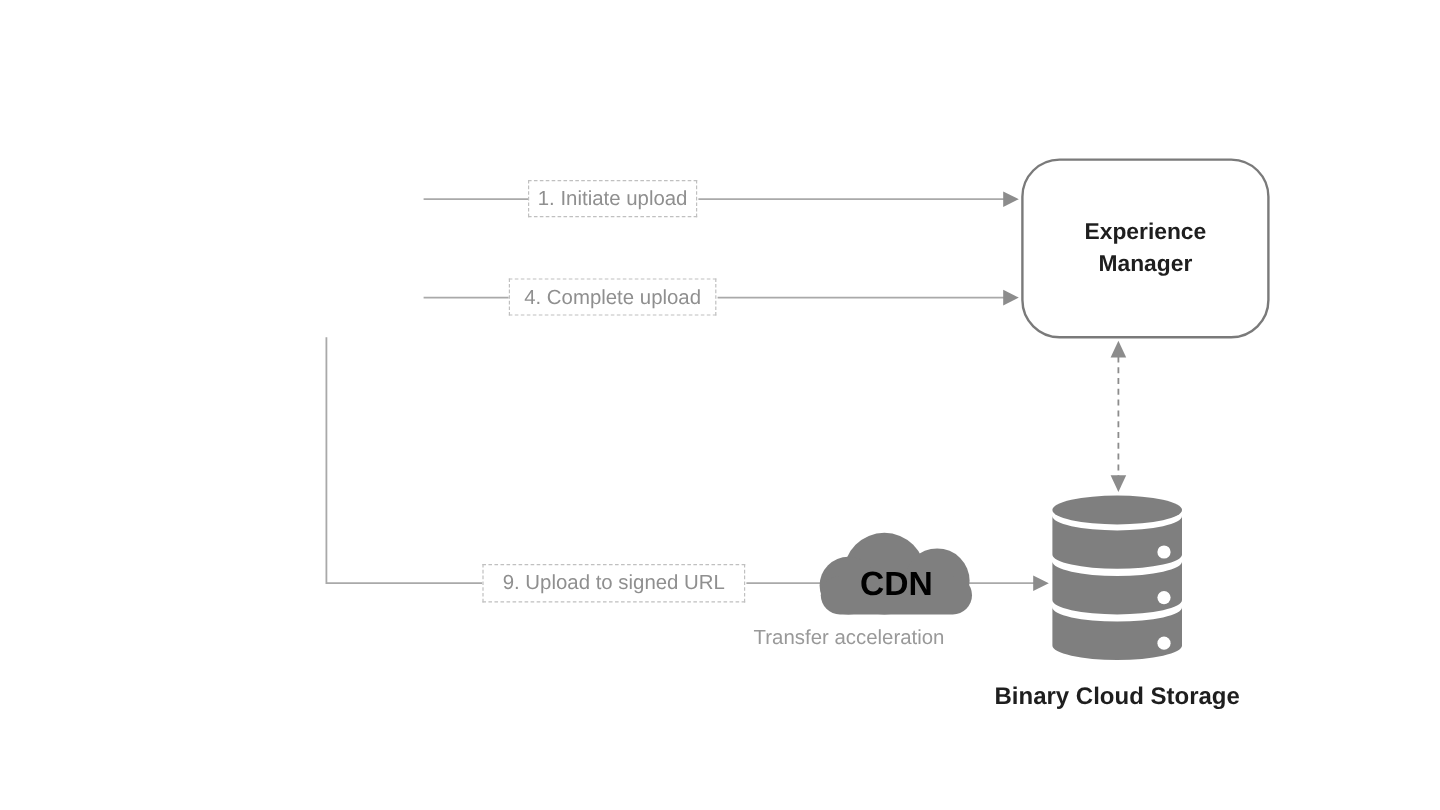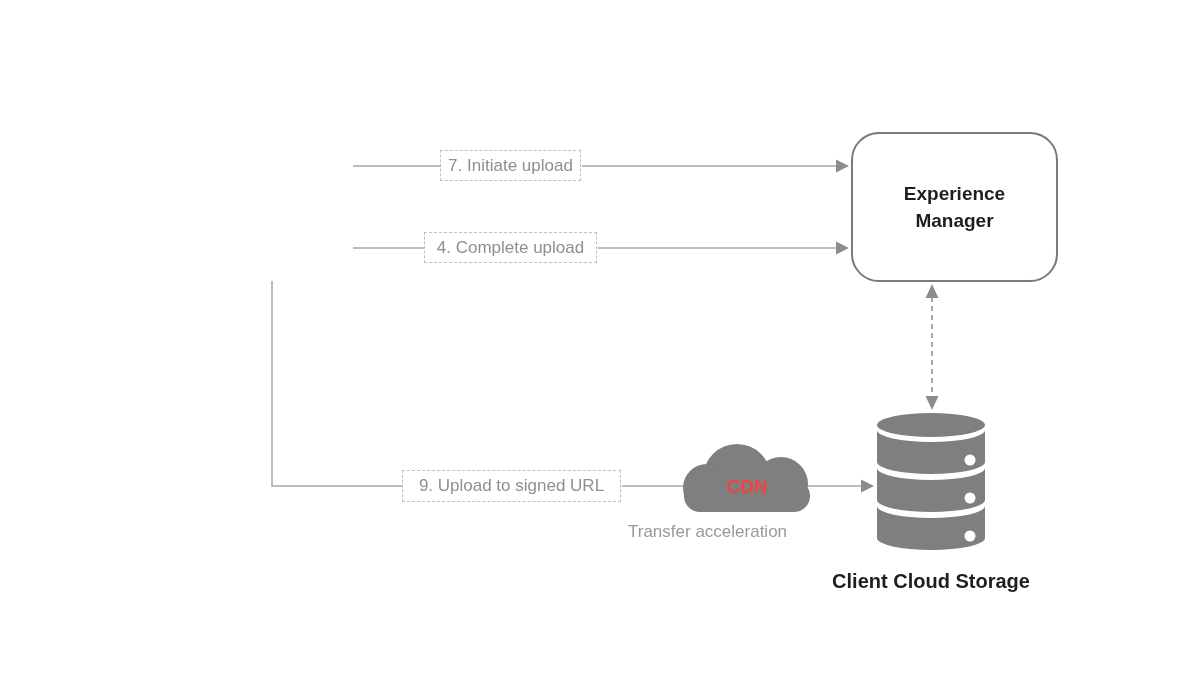--- a/index.html
+++ b/index.html
@@ -38,20 +38,21 @@
   }
   .node-client {
     left: 190px; top: 132px;
     width: 158px; height: 146px;
     font-size: 20px;
   }
   .node-em {
     left: 851px; top: 132px;
     width: 159px; height: 146px;
     padding: 0 22px;
+    border-radius: 32px;
   }
   .step-label {
     position: absolute;
     background: #ffffff;
     border: 1.5px dashed #c0c0c0;
     color: #8f8f8f;
     font-size: 17px;
     display: flex;
     align-items: center;
     justify-content: center;
@@ -59,23 +60,23 @@
     white-space: nowrap;
   }
   .step-1 { left: 440px; top: 150px; width: 139px; height: 29px; }
   .step-3 { left: 424px; top: 232px; width: 171px; height: 29px; }
   .step-2 { left: 402px; top: 470px; width: 217px; height: 30px; }
   .cdn-label {
     position: absolute;
     left: 684px; top: 472px;
     width: 126px; height: 30px;
     display: flex; align-items: center; justify-content: center;
-    color: #ef4444;
+    color: #000000;
     font-weight: bold;
-    font-size: 19px;
+    font-size: 28px;
   }
   .caption {
     position: absolute;
     color: #999999;
     font-size: 17px;
   }
   .caption-transfer { left: 628px; top: 522px; width: 240px; }
   .storage-title {
     position: absolute;
     left: 806px; top: 570px;
@@ -136,30 +137,30 @@
       </g>
     </g>
   </svg>
 
 
   <div class="node node-em">
     <span>Experience Manager</span>
   </div>
 
   <div class="step-label step-1">
-    <span>7. Initiate upload</span>
+    <span>1. Initiate upload</span>
   </div>
   <div class="step-label step-3">
     <span>4. Complete upload</span>
   </div>
   <div class="step-label step-2">
     <span>9. Upload to signed URL</span>
   </div>
 
   <div class="cdn-label">
     <span>CDN</span>
   </div>
 
   <div class="caption caption-transfer">Transfer acceleration</div>
 
-  <div class="storage-title">Client Cloud Storage</div>
+  <div class="storage-title">Binary Cloud Storage</div>
 
 </div>
 
 </body></html>

